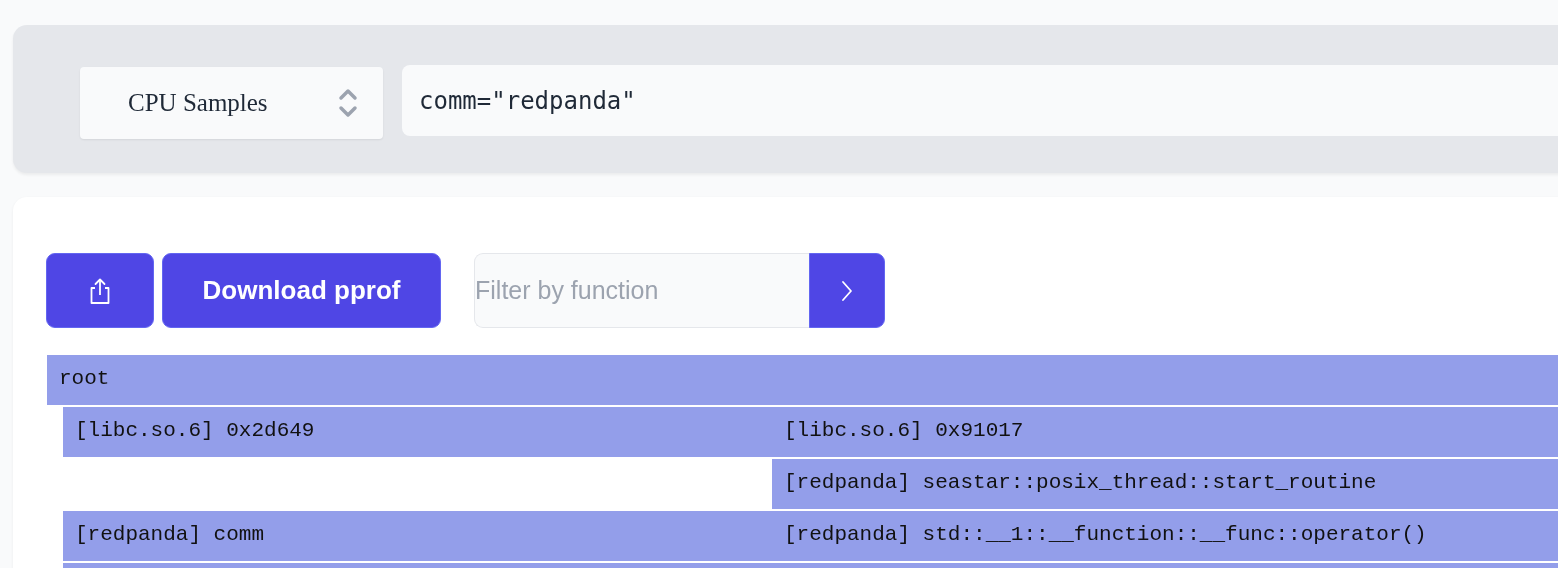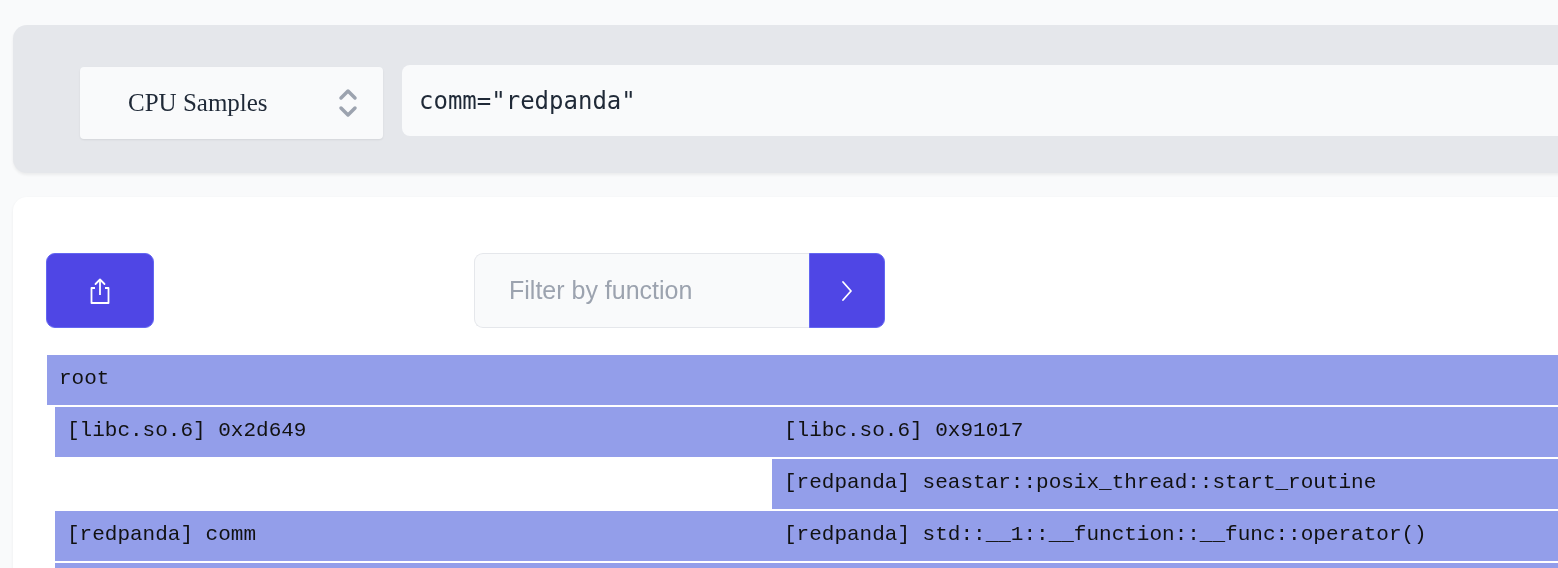--- a/index.html
+++ b/index.html
@@ -44,41 +44,41 @@
     cursor: pointer;
   }
   .share-btn { left: 33px; width: 108px; }
   .download-btn { left: 149px; width: 279px; font-size: 26px; font-weight: bold; }
   .filter-group {
     position: absolute; left: 461px; top: 56px; width: 411px; height: 75px;
   }
   .filter-input {
     position: absolute; left: 0; top: 0; width: 336px; height: 75px; box-sizing: border-box;
     background: #f9fafb; border: 1px solid #e5e7eb; border-right: none;
-    border-radius: 9px 0 0 9px; outline: none; padding: 0 0 0 34px;
+    border-radius: 9px 0 0 9px; outline: none; padding: 0 0 0 0;
     font-family: "Liberation Sans", "DejaVu Sans", sans-serif; font-size: 25px; color: #1f2937;
   }
   .filter-input::placeholder { color: #9ca3af; }
   .filter-submit {
     position: absolute; left: 335px; top: 0; width: 76px; height: 75px; box-sizing: border-box;
     background: #4f46e5; border: 1px solid #6366f1; border-radius: 0 9px 9px 0;
     display: flex; align-items: center; justify-content: center; cursor: pointer;
   }
   .flame {
     position: absolute; left: 34px; top: 158px; width: 1600px;
   }
   .flame-row { position: relative; height: 52px; }
   .frame {
     position: absolute; top: 0; height: 50px; box-sizing: border-box;
     background: #939eea; cursor: pointer;
     font-family: "Liberation Mono", "DejaVu Sans Mono", monospace;
     font-size: 21px; color: #111111;
     padding: 12px 0 0 12px; white-space: nowrap; overflow: hidden;
   }
-  .frame.left { left: 8px; width: 828px; }
+  .frame.left { left: 16px; width: 828px; }
   .frame.right { left: 725px; width: 900px; }
   .frame.full { left: 0; width: 1600px; }
 </style>
 </head>
 <body>
 
 <div class="query-panel">
   <div class="profile-select">
     <span class="label">CPU Samples</span>
     <svg class="chevrons" viewBox="0 0 20 32">
@@ -90,20 +90,21 @@
 </div>
 
 <div class="main-card">
   <div class="btn-primary share-btn">
     <svg width="24" height="28" viewBox="0 0 24 28">
       <path d="M7 11 H3.5 V26 H20.5 V11 H17" fill="none" stroke="#ffffff" stroke-width="1.8" stroke-linejoin="round"></path>
       <line x1="12" y1="2.5" x2="12" y2="18" stroke="#ffffff" stroke-width="1.8"></line>
       <polyline points="7.5,7 12,2.5 16.5,7" fill="none" stroke="#ffffff" stroke-width="1.8" stroke-linejoin="round" stroke-linecap="round"></polyline>
     </svg>
   </div>
+  <div class="btn-primary download-btn">Download pprof</div>
 
   <div class="filter-group">
     <input class="filter-input" type="text" placeholder="Filter by function" style="">
     <div class="filter-submit">
       <svg width="14" height="24" viewBox="0 0 14 24">
         <polyline points="3,3 11,12 3,21" fill="none" stroke="#ffffff" stroke-width="1.8" stroke-linecap="round" stroke-linejoin="round"></polyline>
       </svg>
     </div>
   </div>
 

